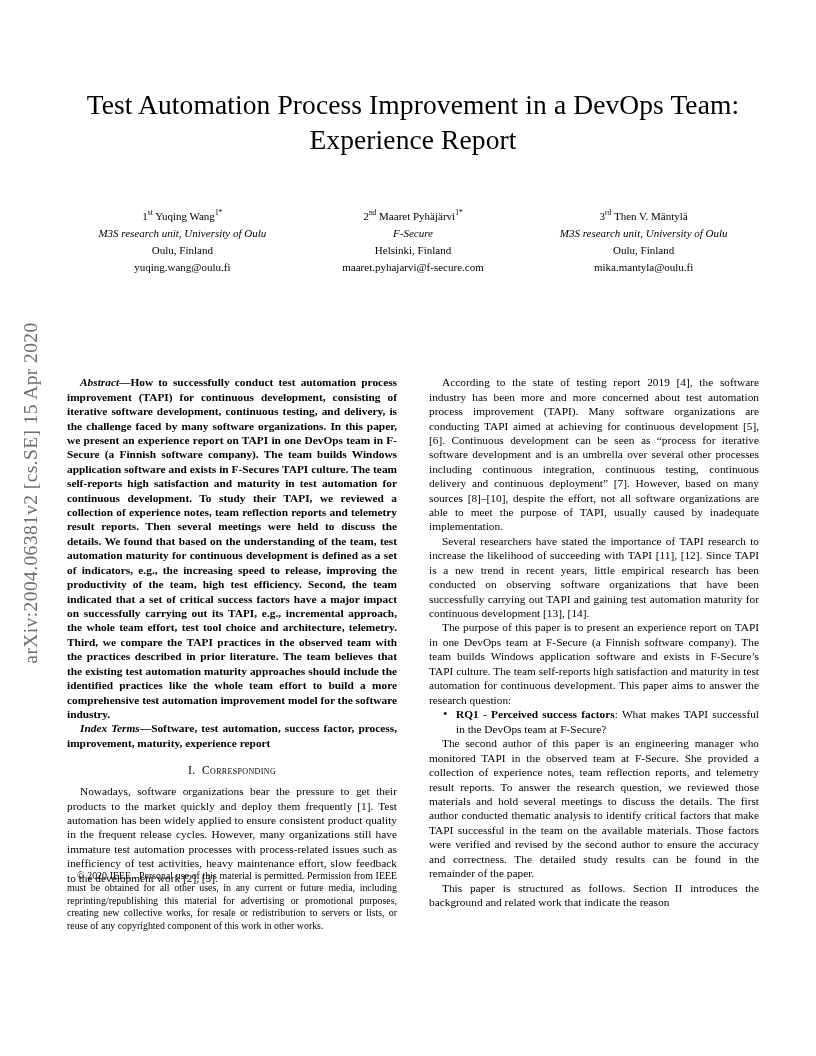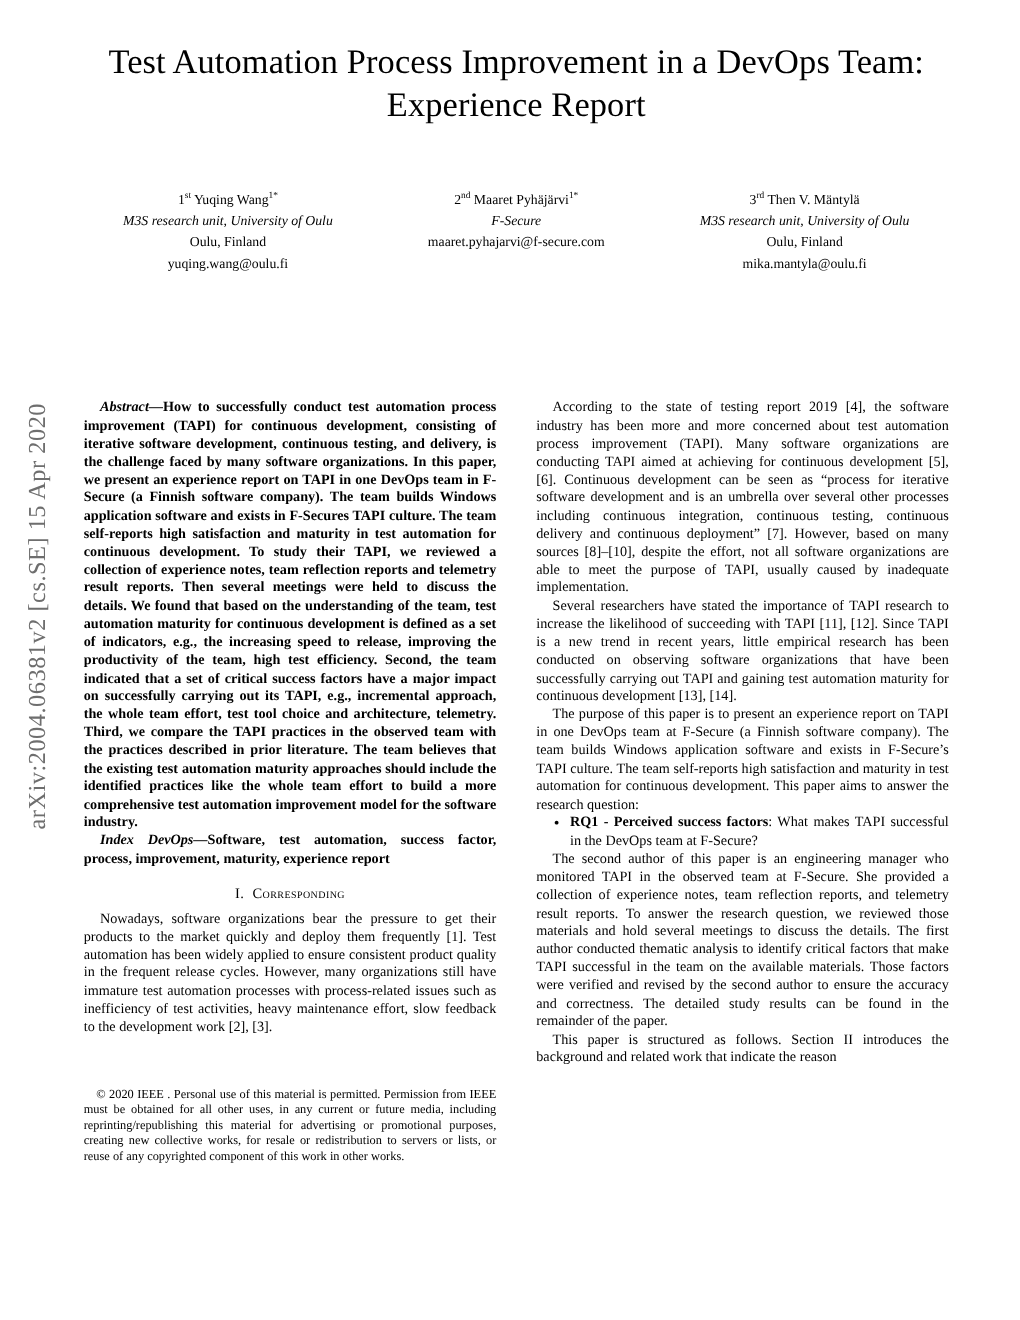--- a/index.html
+++ b/index.html
@@ -46,21 +46,21 @@
     position: absolute;
     left: 67px;
     top: 0;
     width: 692px;
     height: 1056px;
   }
 
   
   .title {
     margin: 0;
-    padding-top: 31px;
+    padding-top: 87px;
     font-size: 27.5px;
     font-weight: normal;
     line-height: 1.28;
     text-align: center;
     letter-spacing: 0.1px;
   }
 
   
   .authors {
     display: flex;
@@ -197,39 +197,40 @@
       <div class="author">
         <div class="aname"><span>1</span><sup>st</sup> <span>Yuqing Wang</span><sup>1*</sup></div>
         <div class="aff">M3S research unit, University of Oulu</div>
         <div>Oulu, Finland</div>
         <div>yuqing.wang@oulu.fi</div>
       </div>
 
       <div class="author">
         <div class="aname"><span>2</span><sup>nd</sup> <span>Maaret Pyhäjärvi</span><sup>1*</sup></div>
         <div class="aff">F-Secure</div>
+        <div>Helsinki, Finland</div>
         <div>maaret.pyhajarvi@f-secure.com</div>
       </div>
 
       <div class="author">
         <div class="aname"><span>3</span><sup>rd</sup> <span>Then V. Mäntylä</span><sup></sup></div>
         <div class="aff">M3S research unit, University of Oulu</div>
         <div>Oulu, Finland</div>
         <div>mika.mantyla@oulu.fi</div>
       </div>
 
     </div>
 
     <div class="columns">
 
       <div class="col left">
 
         <p class="para abstract"><span class="lead">Abstract</span><span>—</span><span>How to successfully conduct test automation process improvement (TAPI) for continuous development, consisting of iterative software development, continuous testing, and delivery, is the challenge faced by many software organizations. In this paper, we present an experience report on TAPI in one DevOps team in F-Secure (a Finnish software company). The team builds Windows application software and exists in F-Secures TAPI culture. The team self-reports high satisfaction and maturity in test automation for continuous development. To study their TAPI, we reviewed a collection of experience notes, team reflection reports and telemetry result reports. Then several meetings were held to discuss the details. We found that based on the understanding of the team, test automation maturity for continuous development is defined as a set of indicators, e.g., the increasing speed to release, improving the productivity of the team, high test efficiency. Second, the team indicated that a set of critical success factors have a major impact on successfully carrying out its TAPI, e.g., incremental approach, the whole team effort, test tool choice and architecture, telemetry. Third, we compare the TAPI practices in the observed team with the practices described in prior literature. The team believes that the existing test automation maturity approaches should include the identified practices like the whole team effort to build a more comprehensive test automation improvement model for the software industry.</span></p>
 
-        <p class="para idx"><span class="lead">Index DevOps</span><span>—</span><span>Software, test automation, success factor, process, improvement, maturity, experience report</span></p>
+        <p class="para idx"><span class="lead">Index Terms</span><span>—</span><span>Software, test automation, success factor, process, improvement, maturity, experience report</span></p>
 
         <h2 class="section"><span class="numer">I.</span>&nbsp;&nbsp;<span>Corresponding</span></h2>
 
         <p class="para">Nowadays, software organizations bear the pressure to get their products to the market quickly and deploy them frequently [1]. Test automation has been widely applied to ensure consistent product quality in the frequent release cycles. However, many organizations still have immature test automation processes with process-related issues such as inefficiency of test activities, heavy maintenance effort, slow feedback to the development work [2], [3].</p>
 
       </div>
 
       <div class="col right">
 
         <p class="para">According to the state of testing report 2019 [4], the software industry has been more and more concerned about test automation process improvement (TAPI). Many software organizations are conducting TAPI aimed at achieving for continuous development [5], [6]. Continuous development can be seen as “process for iterative software development and is an umbrella over several other processes including continuous integration, continuous testing, continuous delivery and continuous deployment” [7]. However, based on many sources [8]–[10], despite the effort, not all software organizations are able to meet the purpose of TAPI, usually caused by inadequate implementation.</p>

